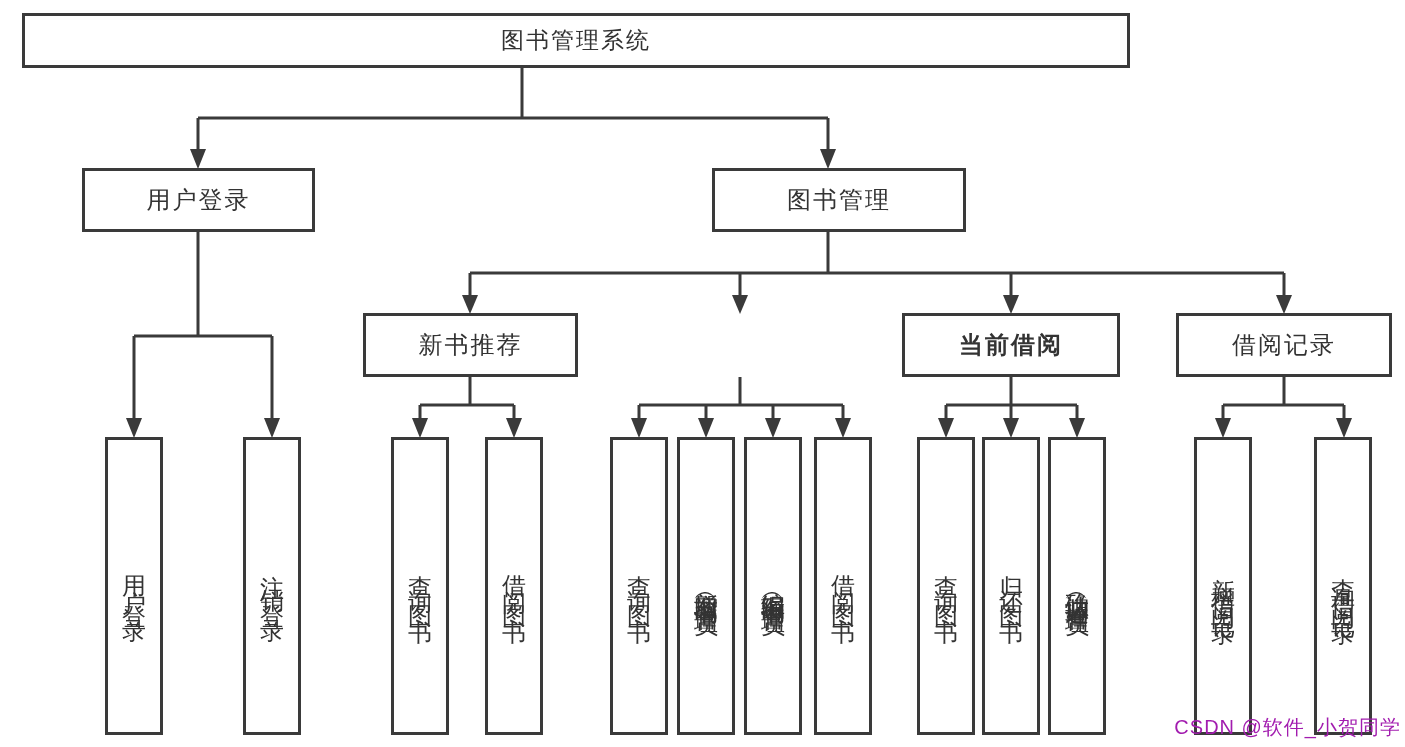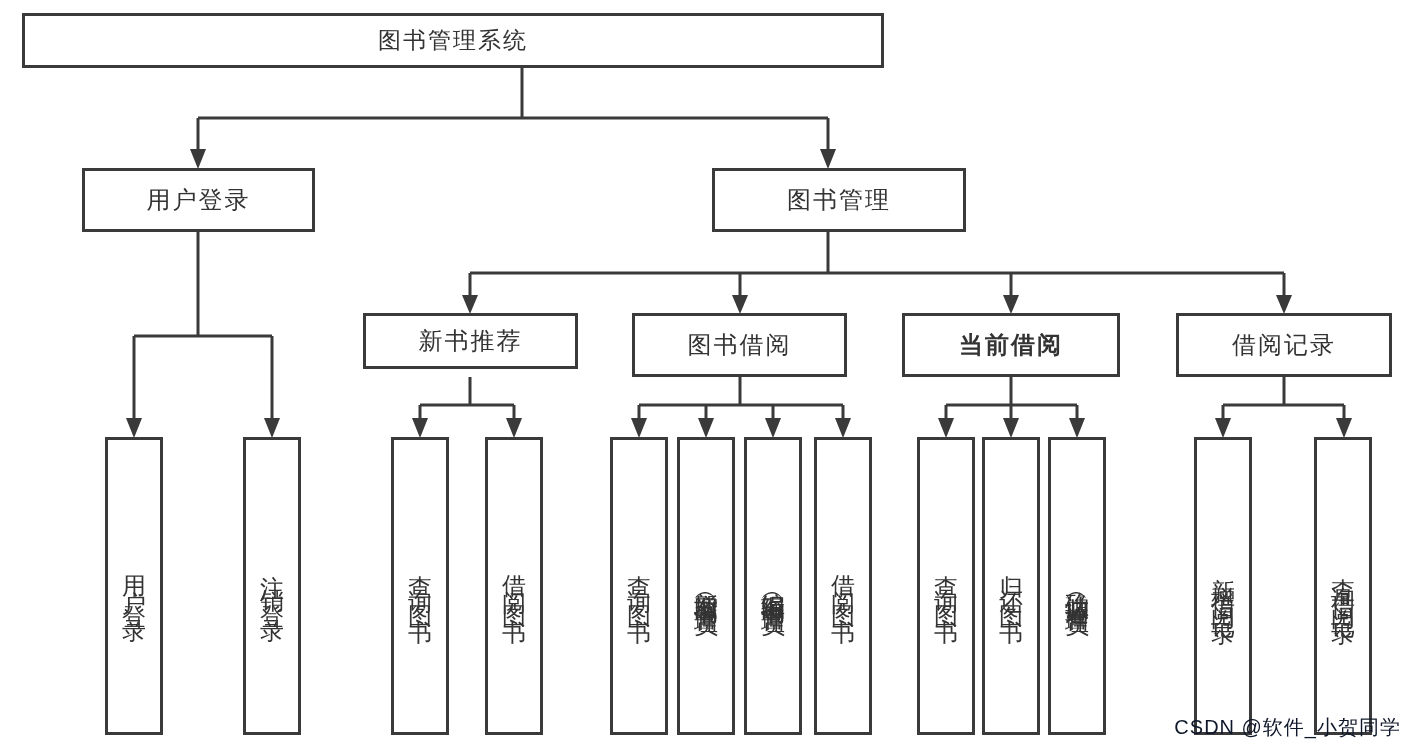--- a/index.html
+++ b/index.html
@@ -50,21 +50,21 @@
     text-orientation: mixed;
     color: #333333;
     font-size: 24px;
     line-height: 1;
   }
   .watermark {
     position: absolute;
     right: 4px;
     top: 714px;
     z-index: 3;
-    color: #0f172a;
+    color: #a21caf;
     font-size: 20px;
     letter-spacing: 1px;
     white-space: nowrap;
   }
 </style>
 </head>
 <body>
 
 <div class="stage">
 
@@ -108,36 +108,33 @@
 
       <polygon points="938,418 954,418 946,438"></polygon>
       <polygon points="1003,418 1019,418 1011,438"></polygon>
       <polygon points="1069,418 1085,418 1077,438"></polygon>
 
       <polygon points="1215,418 1231,418 1223,438"></polygon>
       <polygon points="1336,418 1352,418 1344,438"></polygon>
     </g>
   </svg>
 
-  <div class="node root-box" style="left:22px; top:13px; width:862px; height:55px;">
+  <div class="node root-box" style="left:22px; top:13px; width:1108px; height:55px;">
     <span class="label">图书管理系统</span>
   </div>
 
   <div class="node" style="left:82px; top:168px; width:233px; height:64px;">
     <span class="label">用户登录</span>
   </div>
   <div class="node" style="left:712px; top:168px; width:254px; height:64px;">
     <span class="label">图书管理</span>
   </div>
 
-  <div class="node" style="left:363px; top:313px; width:215px; height:56px;">
+  <div class="node" style="left:363px; top:313px; width:215px; height:64px;">
     <span class="label">新书推荐</span>
-  </div>
-  <div class="node" style="left:632px; top:313px; width:215px; height:64px;">
-    <span class="label">图书借阅</span>
   </div>
   <div class="node" style="left:902px; top:313px; width:218px; height:64px;font-weight:bold;">
     <span class="label">当前借阅</span>
   </div>
   <div class="node" style="left:1176px; top:313px; width:216px; height:64px;">
     <span class="label">借阅记录</span>
   </div>
 
   <div class="node vbox" style="left:105px;">
     <span class="vlabel" style="letter-spacing: 15px;">用户登录</span>

